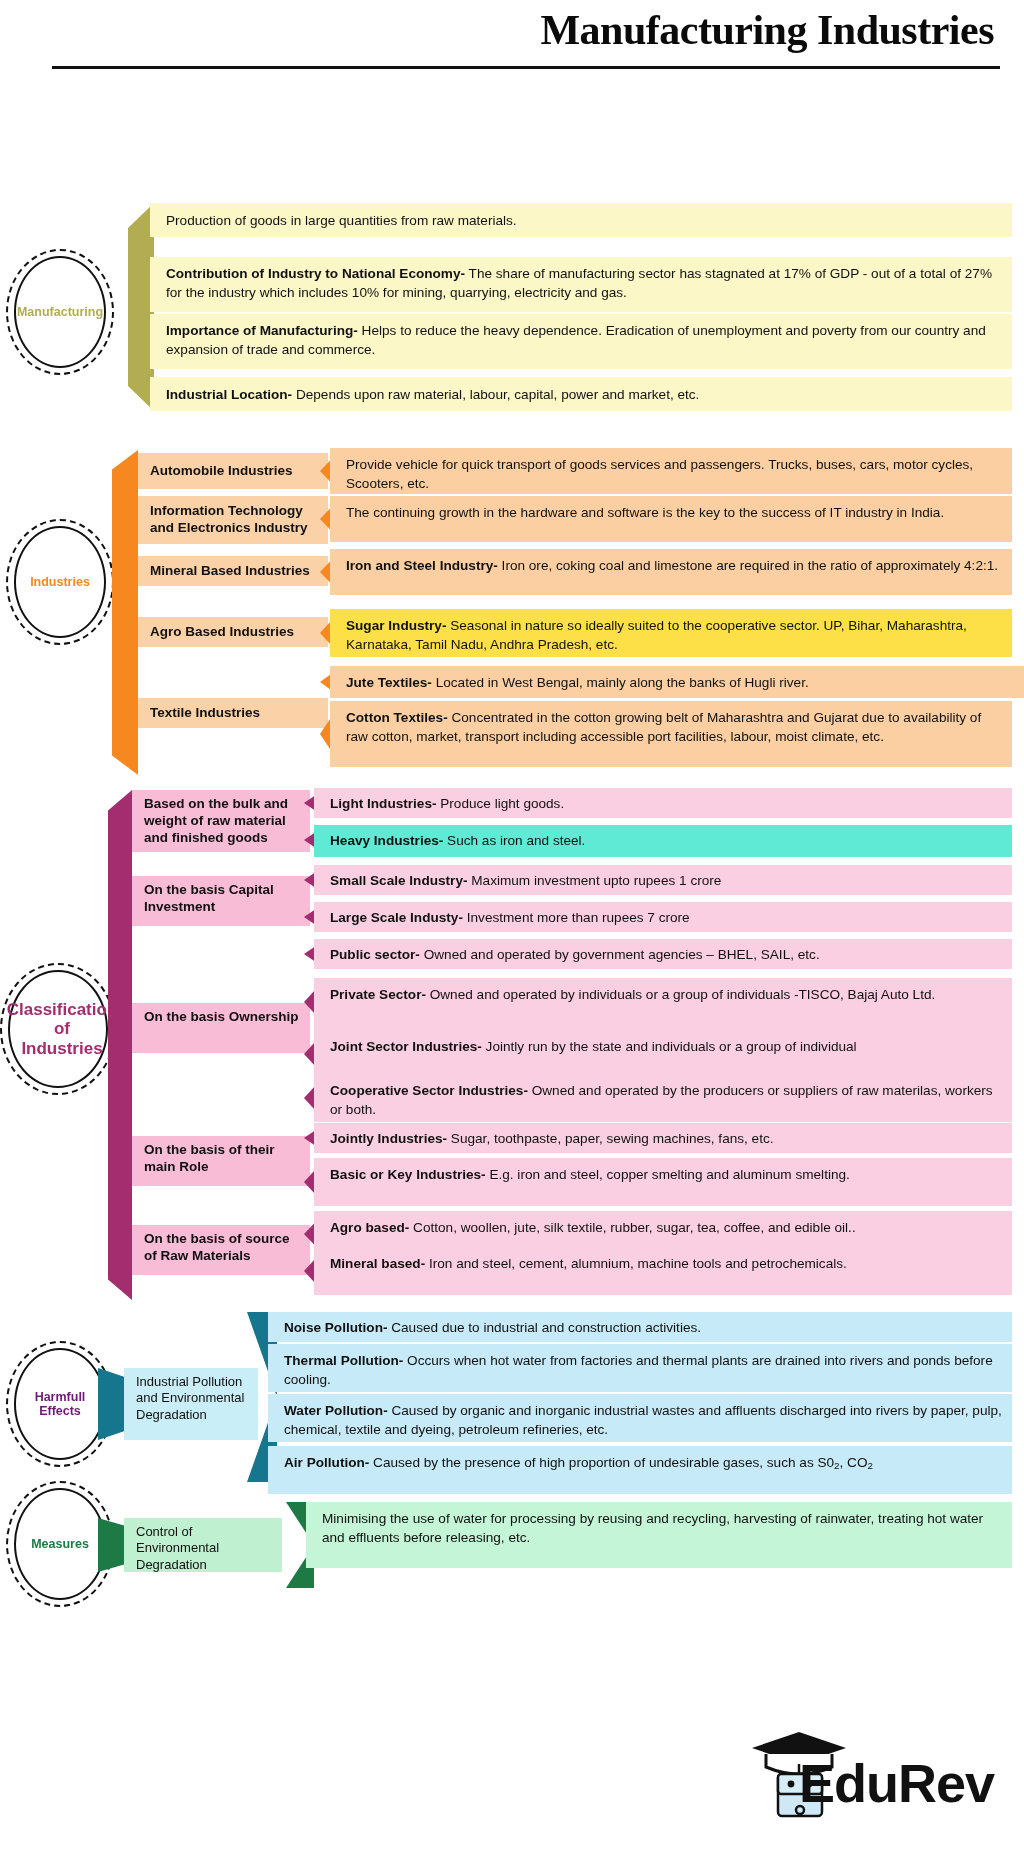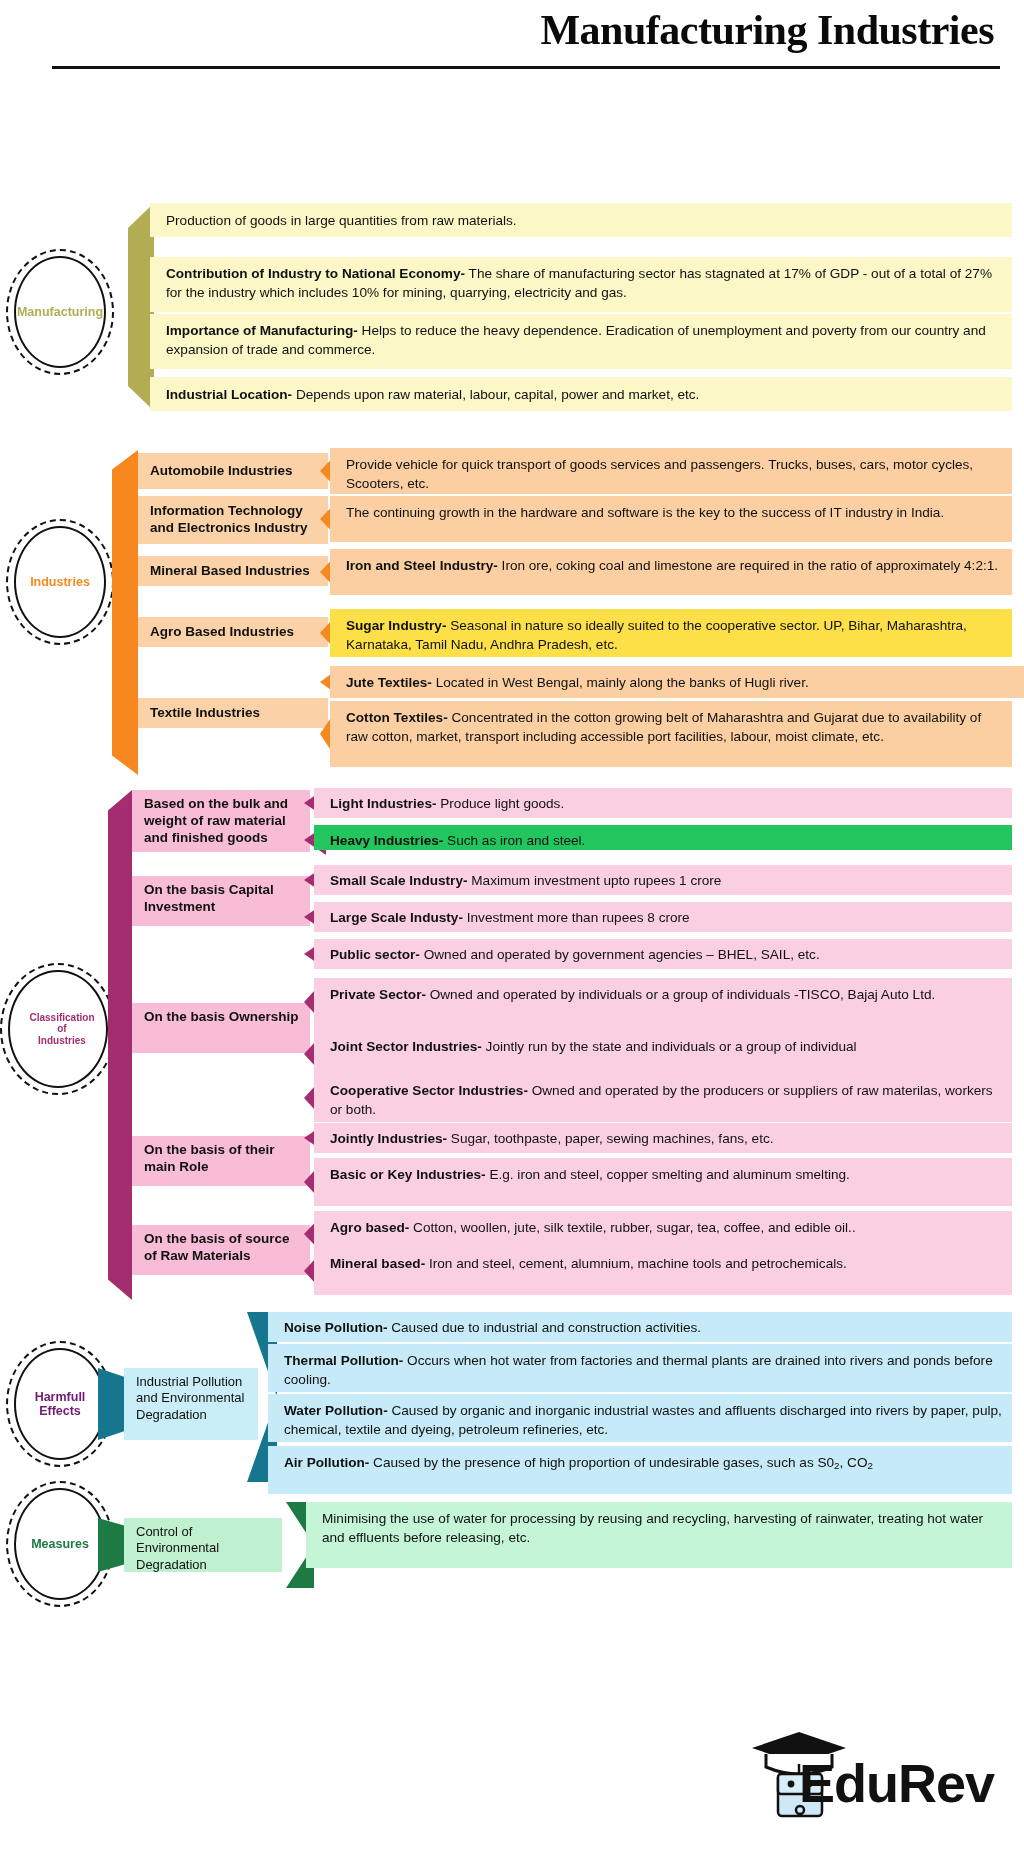--- a/index.html
+++ b/index.html
@@ -191,52 +191,52 @@
   <div class="card" style="left:330px; top:611px; width:682px; height:66px; background:#fbcfa2;">
     <b>Cotton Textiles-</b><span> Concentrated in the cotton growing belt of Maharashtra and Gujarat due to availability of raw cotton, market, transport including accessible port facilities, labour, moist climate, etc.</span>
   </div>
 </div>
 
 <div class="section" id="sec-classification">
 
   <div class="badge" style="left:8px; top:880px; width:100px; height:118px;">
     <div class="ring"></div>
     <div class="ring-dash"></div>
-    <div class="btxt" style="color:#a32d6e; font-size:10px;margin-left:8px;">
+    <div class="btxt" style="color:#a32d6e; font-size:17px;margin-left:8px;">
       <span>Classification</span><br>
       <span>of</span><br>
       <span>Industries</span>
     </div>
   </div>
 
   <div class="trunk" style="left:108px; top:700px; width:24px; height:510px; background:#a32d6e;
        clip-path: polygon(100% 0, 100% 100%, 0 96%, 0 4%);"></div>
 
   <div class="lbl" style="left:132px; top:700px; width:178px; height:62px; background:#f9bcd7; align-items:flex-start; padding-top:6px;">
     <span>Based on the bulk and weight of raw material and finished goods</span>
   </div>
   <div class="arrowhead" style="left:304px; top:698px; width:22px; height:30px; background:#a32d6e;"></div>
   <div class="card" style="left:314px; top:698px; width:698px; height:30px; background:#fbcfe2; padding-top:6px;">
     <b>Light Industries-</b><span> Produce light goods.</span>
   </div>
   <div class="arrowhead" style="left:304px; top:735px; width:22px; height:30px; background:#a32d6e;"></div>
-  <div class="card" style="left:314px; top:735px; width:698px; height:25px; background:#22c55e; padding-top:6px;">
+  <div class="card" style="left:314px; top:735px; width:698px; height:32px; background:#5eead4; padding-top:6px;">
     <b>Heavy Industries-</b><span> Such as iron and steel.</span>
   </div>
 
   <div class="lbl" style="left:132px; top:786px; width:178px; height:50px; background:#f9bcd7; align-items:flex-start; padding-top:6px;">
     <span>On the basis Capital Investment</span>
   </div>
   <div class="arrowhead" style="left:304px; top:775px; width:22px; height:30px; background:#a32d6e;"></div>
   <div class="card" style="left:314px; top:775px; width:698px; height:30px; background:#fbcfe2; padding-top:6px;">
     <b>Small Scale Industry-</b><span> Maximum investment upto rupees 1 crore</span>
   </div>
   <div class="arrowhead" style="left:304px; top:812px; width:22px; height:30px; background:#a32d6e;"></div>
   <div class="card" style="left:314px; top:812px; width:698px; height:30px; background:#fbcfe2; padding-top:6px;">
-    <b>Large Scale Industy-</b><span> Investment more than rupees 8 crore</span>
+    <b>Large Scale Industy-</b><span> Investment more than rupees 7 crore</span>
   </div>
 
   <div class="lbl" style="left:132px; top:913px; width:178px; height:50px; background:#f9bcd7; align-items:flex-start; padding-top:6px;">
     <span>On the basis Ownership</span>
   </div>
   <div class="arrowhead" style="left:304px; top:849px; width:22px; height:30px; background:#a32d6e;"></div>
   <div class="card" style="left:314px; top:849px; width:698px; height:30px; background:#fbcfe2; padding-top:6px;">
     <b>Public sector-</b><span> Owned and operated by government agencies – BHEL, SAIL, etc.</span>
   </div>
   <div class="arrowhead" style="left:304px; top:888px; width:22px; height:48px; background:#a32d6e;"></div>

